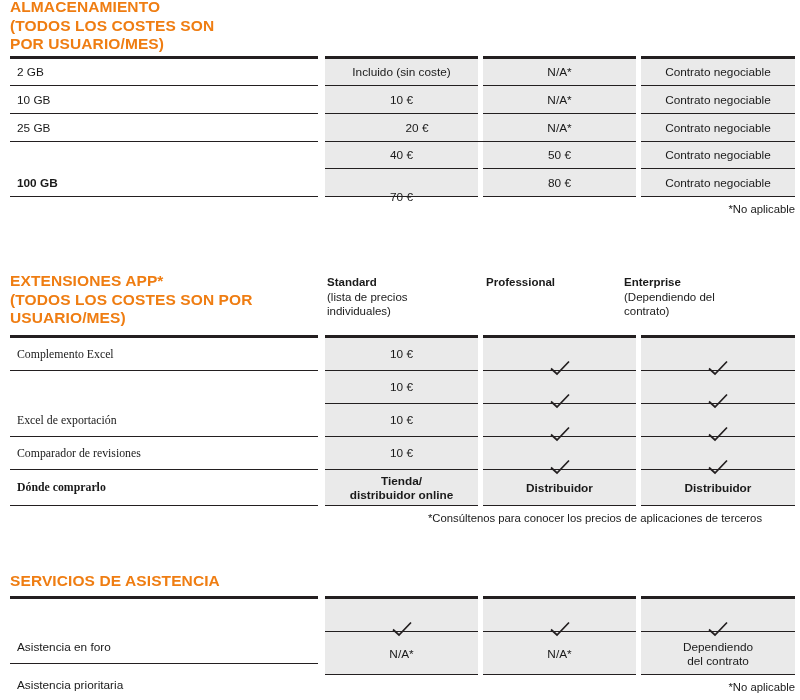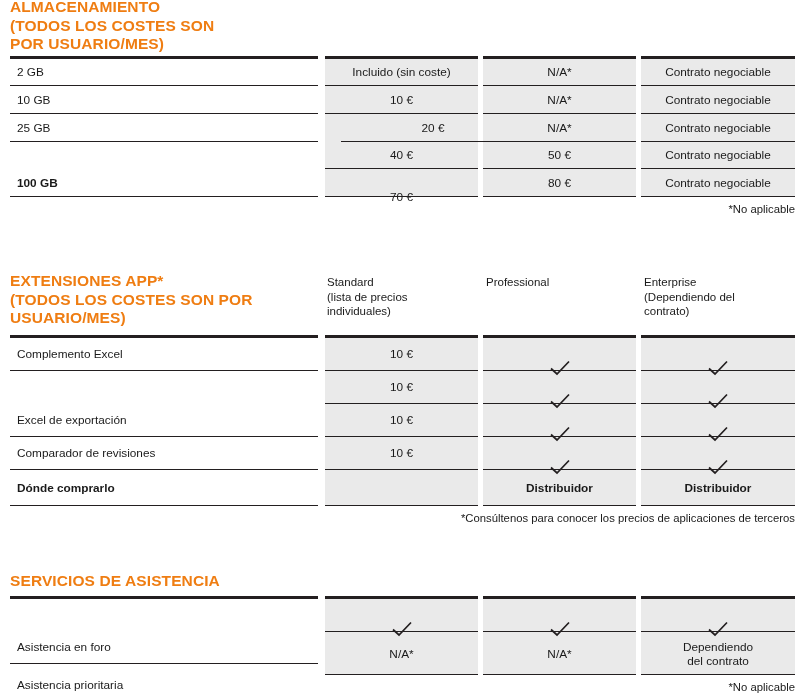--- a/index.html
+++ b/index.html
@@ -29,21 +29,21 @@
     white-space: pre-line;
   }
 
   
   .plan-head {
     position: absolute;
     font-size: 11.5px;
     line-height: 14.5px;
     color: #1a1a1a;
   }
-  .plan-head .plan-name { font-weight: normal; display: block; }
+  .plan-head .plan-name { font-weight: bold; display: block; }
   .plan-head .plan-sub  { font-weight: normal; display: block; white-space: pre-line; }
 
   
   .tbl { position: absolute; }
 
   
   .rule-top {
     position: absolute;
     height: 3px;
     background: #231f20;
@@ -119,21 +119,21 @@
     <div class="lab-col" style="left:10px; top:59px; width:308px; height:138px;">
       <div class="lab-cell" style="top:0px;   width:308px; height:27px;">2 GB</div>
       <div class="lab-cell" style="top:27px;  width:308px; height:28px;">10 GB</div>
       <div class="lab-cell" style="top:55px;  width:308px; height:28px;">25 GB</div>
       <div class="lab-cell" style="top:110px; width:308px; height:28px;font-weight:bold;">100 GB</div>
     </div>
 
     <div class="val-col" style="left:325px; top:59px; width:153px; height:138px;">
       <div class="val-cell" style="left:0; top:0px;   width:153px; height:27px;">Incluido (sin coste)</div>
       <div class="val-cell" style="left:0; top:27px;  width:153px; height:28px;">10 €</div>
-      <div class="val-cell" style="left:16px; top:55px;  width:184px; height:28px;">20 €</div>
+      <div class="val-cell" style="left:0; top:55px;  width:184px; height:28px;">20 €</div>
       <div class="val-cell" style="left:0; top:83px;  width:153px; height:27px;">40 €</div>
       <div class="val-cell last" style="left:0; top:124px; width:153px; height:28px;">70 €</div>
       <div class="col-bottom-rule"></div>
     </div>
 
     <div class="val-col" style="left:483px; top:59px; width:153px; height:138px;">
       <div class="val-cell" style="left:0; top:0px;   width:153px; height:27px;">N/A*</div>
       <div class="val-cell" style="left:0; top:27px;  width:153px; height:28px;">N/A*</div>
       <div class="val-cell" style="left:0; top:55px;  width:153px; height:28px;">N/A*</div>
       <div class="val-cell" style="left:0; top:83px;  width:153px; height:27px;">50 €</div>
@@ -159,44 +159,46 @@
 
   <div class="plan-head" style="left:327px; top:275px; width:150px;">
     <span class="plan-name">Standard</span>
     <span class="plan-sub">(lista de precios
 individuales)</span>
   </div>
   <div class="plan-head" style="left:486px; top:275px; width:150px;">
     <span class="plan-name">Professional</span>
     <span class="plan-sub"></span>
   </div>
-  <div class="plan-head" style="left:644px; top:275px; width:150px;">
+  <div class="plan-head" style="left:624px; top:275px; width:150px;">
     <span class="plan-name">Enterprise</span>
     <span class="plan-sub">(Dependiendo del
 contrato)</span>
   </div>
 
   <div class="tbl">
     <div class="rule-top" style="left:10px;  top:335px; width:308px;"></div>
     <div class="rule-top" style="left:325px; top:335px; width:153px;"></div>
     <div class="rule-top" style="left:483px; top:335px; width:153px;"></div>
     <div class="rule-top" style="left:641px; top:335px; width:154px;"></div>
 
-    <div class="lab-col" style="left:10px; top:338px; width:308px; height:140px;">
+    <div class="lab-col" style="left:10px; top:338px; width:308px; height:140px;font-family:Liberation Serif, serif;">
       <div class="lab-cell" style="top:0px;   width:308px; height:33px;">Complemento Excel</div>
       <div class="lab-cell" style="top:66px;  width:308px; height:33px;">Excel de exportación</div>
       <div class="lab-cell" style="top:99px;  width:308px; height:33px;">Comparador de revisiones</div>
       <div class="lab-cell bold" style="top:132px; width:308px; height:36px;">Dónde comprarlo</div>
     </div>
 
     <div class="val-col" style="left:325px; top:338px; width:153px; height:168px;">
       <div class="val-cell" style="left:0; top:0px;  width:153px; height:33px;">10 €</div>
       <div class="val-cell" style="left:0; top:33px; width:153px; height:33px;">10 €</div>
       <div class="val-cell" style="left:0; top:66px; width:153px; height:33px;">10 €</div>
       <div class="val-cell" style="left:0; top:99px; width:153px; height:33px;">10 €</div>
+      <div class="val-cell bold last" style="left:0; top:132px; width:153px; height:36px;">Tienda/
+distribuidor online</div>
       <div class="col-bottom-rule"></div>
     </div>
 
     <div class="val-col" style="left:483px; top:338px; width:153px; height:168px;">
       <div class="val-cell" style="left:0; top:0px;  width:153px; height:33px;">
         <span class="check">
           <svg viewBox="0 0 26 18" width="26" height="18">
               <path d="M4 9.5 L10 15 L22 2.5" fill="none" stroke="#231f20" stroke-width="1.7"></path>
             </svg>
         </span>
@@ -253,21 +255,21 @@
           <svg viewBox="0 0 26 18" width="26" height="18">
               <path d="M4 9.5 L10 15 L22 2.5" fill="none" stroke="#231f20" stroke-width="1.7"></path>
             </svg>
         </span>
       </div>
       <div class="val-cell bold last" style="left:0; top:132px; width:154px; height:36px;">Distribuidor</div>
       <div class="col-bottom-rule"></div>
     </div>
   </div>
 
-  <div class="footnote" style="left:395px; top:512px; width:400px;">*Consúltenos para conocer los precios de aplicaciones de terceros</div>
+  <div class="footnote" style="left:395px; top:512px; width:400px;text-align:center;">*Consúltenos para conocer los precios de aplicaciones de terceros</div>
 
   <div class="section-title" style="left:10px; top:572px; width:400px;">SERVICIOS DE ASISTENCIA</div>
 
   <div class="tbl">
     <div class="rule-top" style="left:10px;  top:596px; width:308px;"></div>
     <div class="rule-top" style="left:325px; top:596px; width:153px;"></div>
     <div class="rule-top" style="left:483px; top:596px; width:153px;"></div>
     <div class="rule-top" style="left:641px; top:596px; width:154px;"></div>
 
     <div class="lab-col" style="left:10px; top:599px; width:308px; height:76px;margin-top:32px;">

